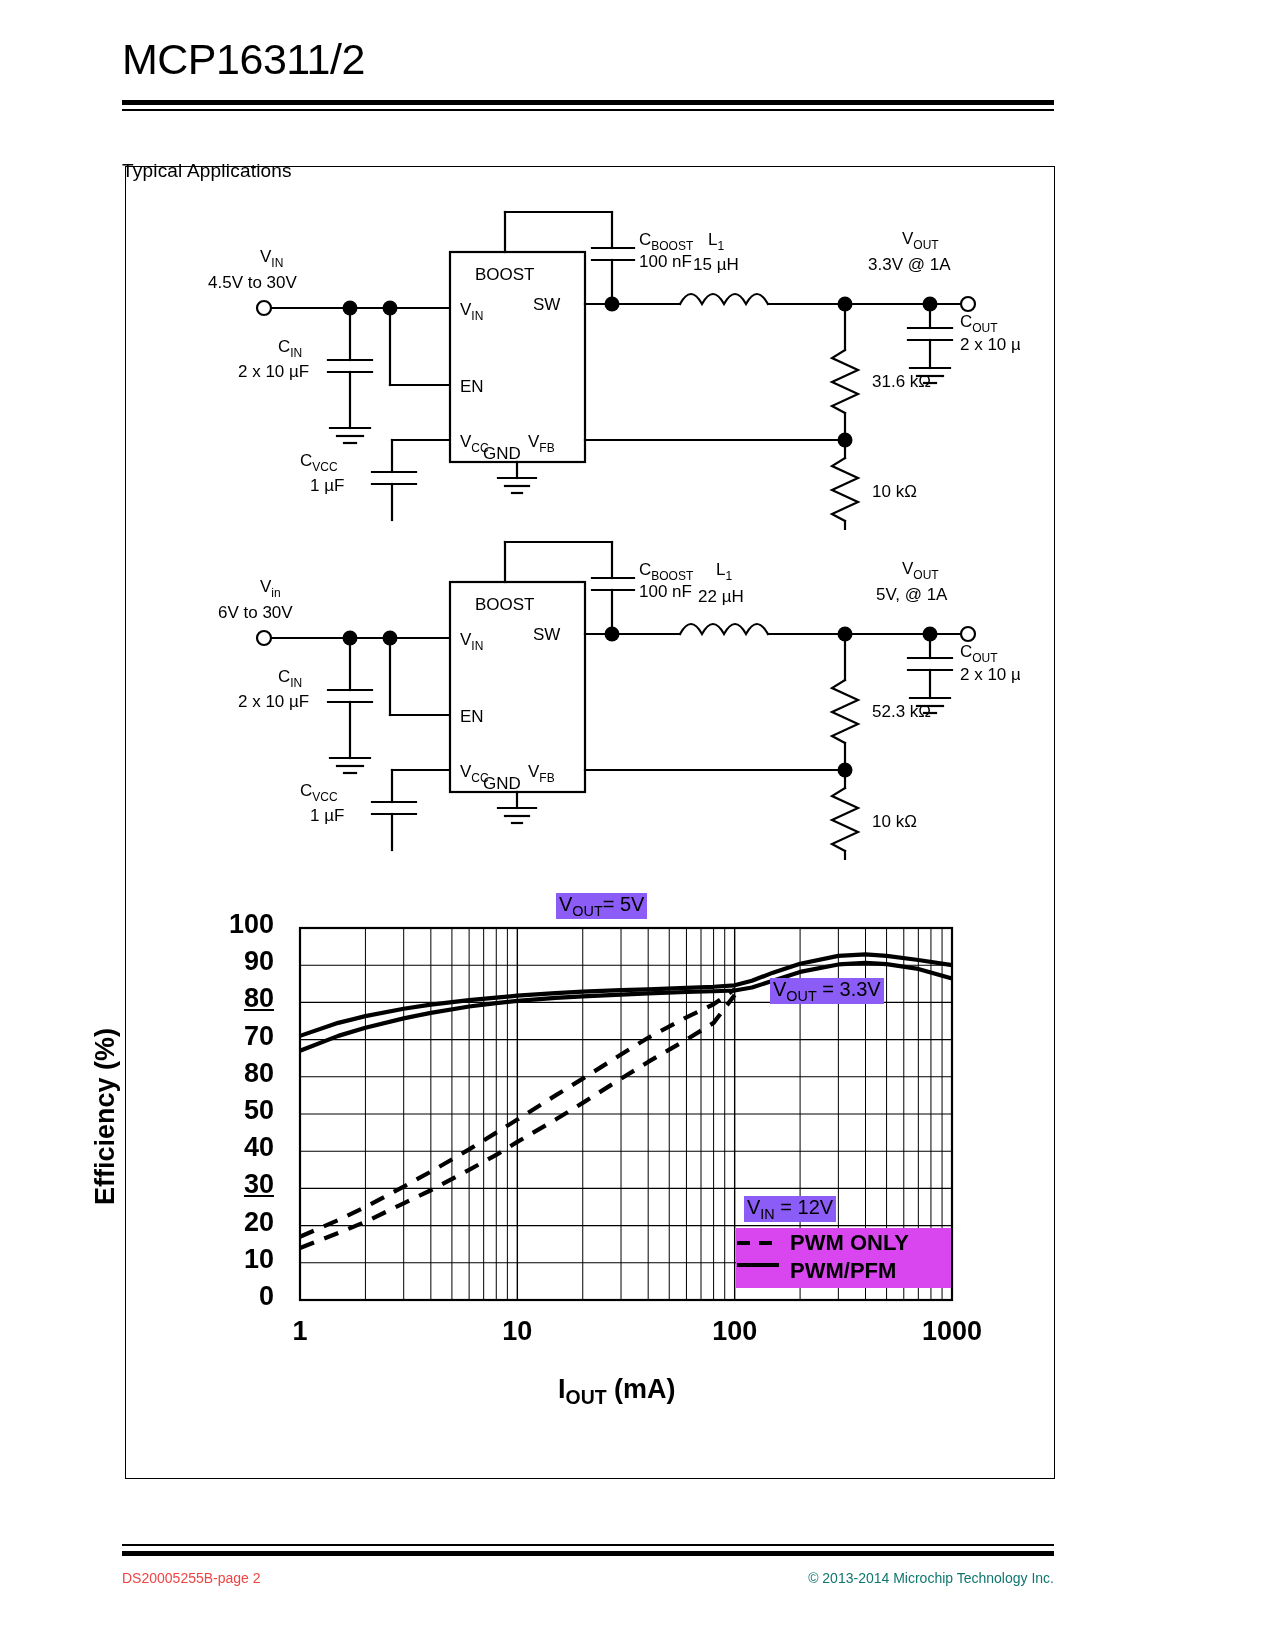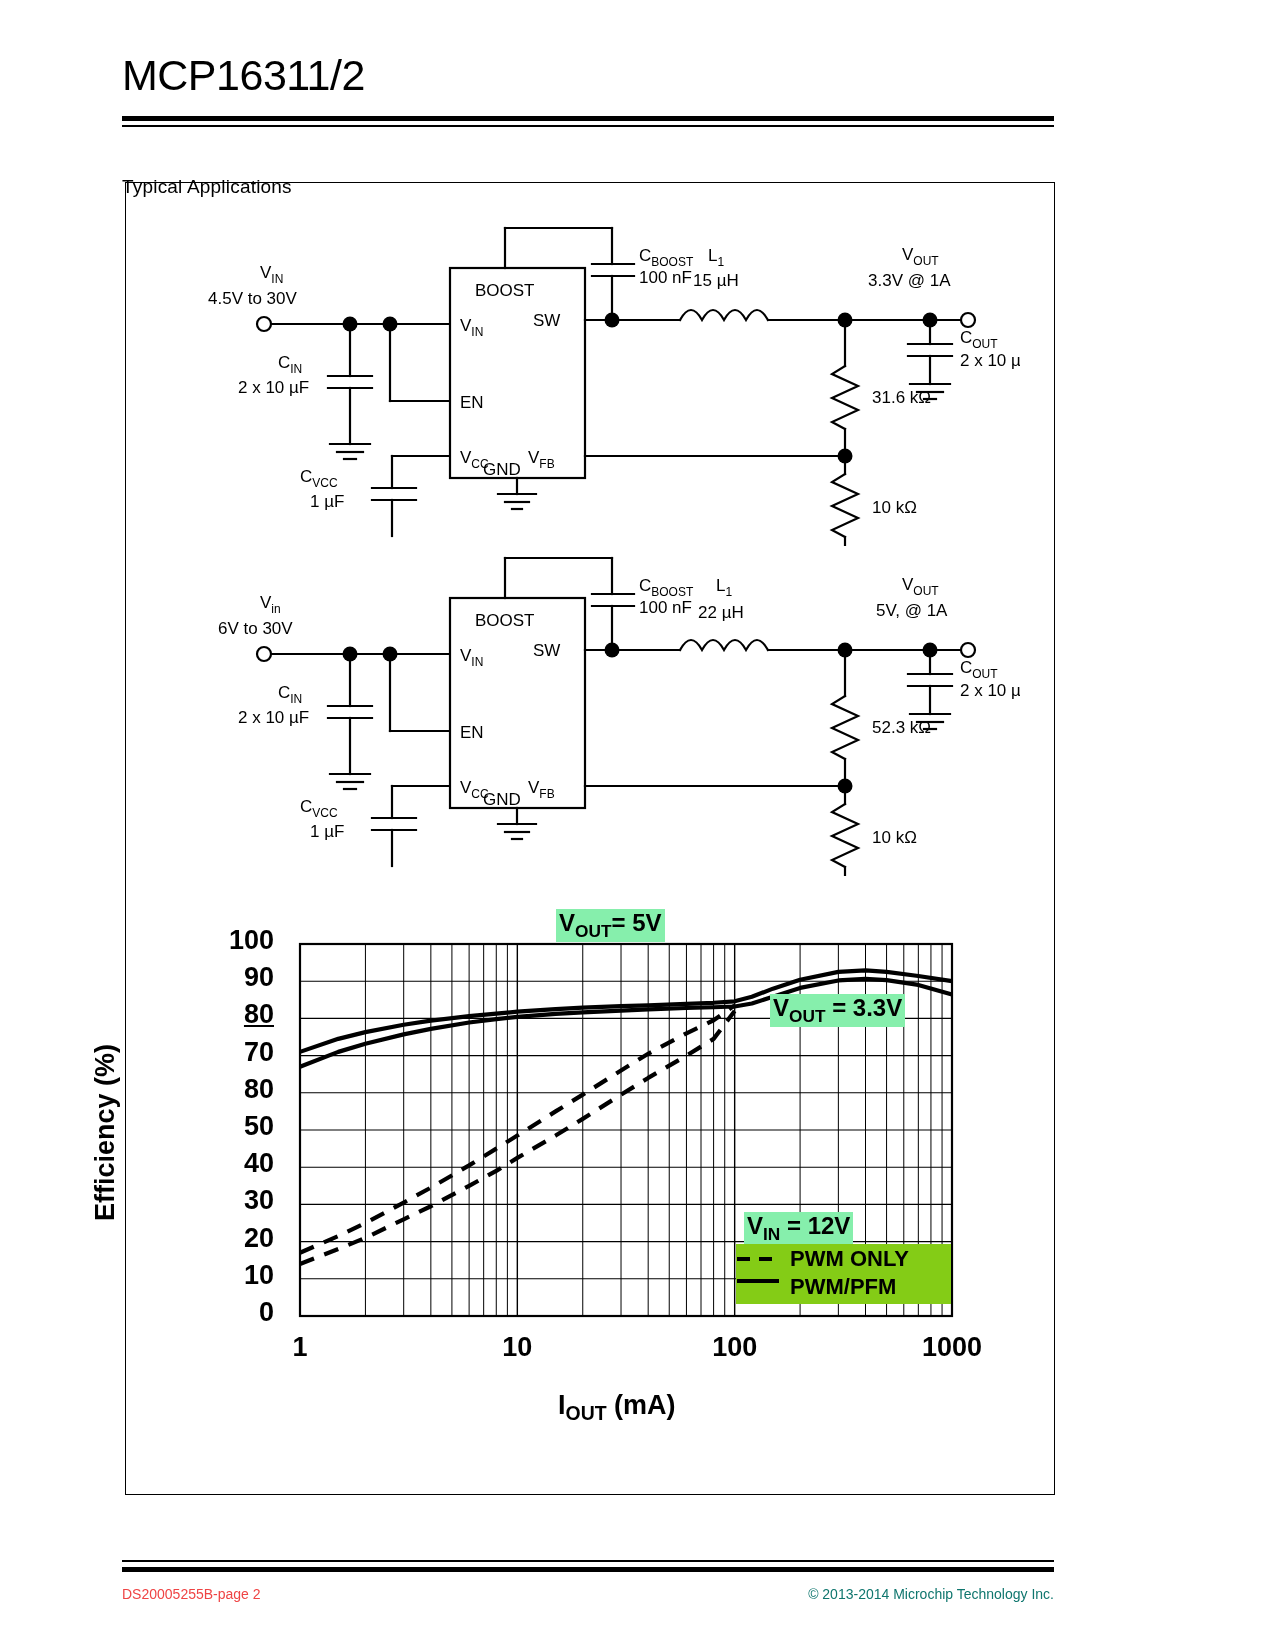--- a/index.html
+++ b/index.html
@@ -11,21 +11,21 @@
   body {
     width: 1275px;
     height: 1650px;
     font-family: "Liberation Sans", sans-serif;
     color: #000000;
     position: relative;
     overflow: hidden;
   }
   .page {
     position: absolute;
-    left: 0; top: 16px;
+    left: 0; top: 0;
     width: 1275px;
     height: 1498px;
   }
 
   
   .doc-title {
     position: absolute;
     left: 122px;
     top: 38px;
     font-size: 43px;
@@ -115,24 +115,24 @@
   .xlabel {
     position:absolute;
     font-size: 27px;
     font-weight: bold;
     left: 558px;
     top: 1374px;
     white-space: nowrap;
   }
   .annot {
     position: absolute;
-    font-size: 24px;
-    font-weight: bold;
+    font-size: 20px;
+    font-weight: normal;
     white-space: nowrap;
-    background: #86efac;
+    background: #8b5cf6;
     padding: 0 3px;
   }
   sub { font-size: 0.72em; }
 </style>
 </head>
 <body>
 
 <div class="page">
 
   <div class="doc-title">MCP16311/2</div>
@@ -386,21 +386,21 @@
     <text class="cir-text" x="712" y="187">52.3 kΩ</text>
     <text class="cir-text" x="712" y="297">10 kΩ</text>
   </svg>
 
   <div class="ylabel">Efficiency (%)</div>
 
   <div id="y-ticks">
       <div class="tick-y" style="left: 202px; top: 1281px;">0</div>
       <div class="tick-y" style="left: 202px; top: 1243.8px;">10</div>
       <div class="tick-y" style="left: 202px; top: 1206.6px;">20</div>
-      <div class="tick-y" style="left: 202px; top: 1169.4px;">30</div>
+      <div class="tick-y" style="left: 202px; top: 1169.4px; text-decoration: underline;">30</div>
       <div class="tick-y" style="left: 202px; top: 1132.2px;">40</div>
       <div class="tick-y" style="left: 202px; top: 1095px;">50</div>
       <div class="tick-y" style="left: 202px; top: 1057.8px;">80</div>
       <div class="tick-y" style="left: 202px; top: 1020.6px;">70</div>
       <div class="tick-y" style="left: 202px; top: 983.4px; text-decoration: underline;">80</div>
       <div class="tick-y" style="left: 202px; top: 946.2px;">90</div>
       <div class="tick-y" style="left: 202px; top: 909px;">100</div>
     </div>
   <div id="x-ticks">
       <div class="tick-x" style="left: 255px; top: 1316px;">1</div>
@@ -453,21 +453,21 @@
       <path d="M 12.00 119.88 L 50.27 106.86 L 77.42 100.16 L 115.69 92.72 L 142.85 88.63 L 181.12 84.17 L 208.27 81.56 L 229.33 79.70 L 267.60 77.10 L 294.76 75.61 L 333.03 74.12 L 360.18 73.38 L 398.45 71.89 L 425.60 70.78 L 446.67 69.29 L 463.88 64.82 L 484.94 56.64 L 512.09 47.71 L 550.36 39.90 L 577.51 38.41 L 598.58 39.90 L 630.33 43.99 L 664.00 49.20" fill="none" stroke="#000" stroke-width="4.2" stroke-linecap="butt" stroke-linejoin="round"></path>
       <path d="M 12.00 134.76 L 50.27 119.88 L 77.42 111.70 L 115.69 102.40 L 142.85 96.82 L 181.12 90.49 L 208.27 87.14 L 229.33 84.91 L 267.60 81.94 L 294.76 80.45 L 333.03 78.59 L 360.18 77.47 L 398.45 75.98 L 425.60 75.24 L 446.67 74.50 L 463.88 71.52 L 484.94 64.82 L 512.09 55.90 L 550.36 48.46 L 577.51 46.97 L 598.58 48.08 L 630.33 52.92 L 664.00 62.59" fill="none" stroke="#000" stroke-width="4.2" stroke-linecap="butt" stroke-linejoin="round"></path>
       <path d="M 12.00 320.76 L 50.27 304.02 L 77.42 291.00 L 115.69 270.54 L 142.85 255.66 L 181.12 233.34 L 208.27 216.60 L 229.33 203.58 L 267.60 179.40 L 294.76 162.66 L 333.03 138.48 L 360.18 121.74 L 398.45 101.28 L 425.60 88.26 L 446.67 73.38" fill="none" stroke="#000" stroke-width="4.2" stroke-linecap="butt" stroke-linejoin="round" stroke-dasharray="15,11"></path>
       <path d="M 12.00 331.92 L 50.27 317.04 L 77.42 305.88 L 115.69 287.28 L 142.85 274.26 L 181.12 253.80 L 208.27 238.92 L 229.33 225.90 L 267.60 203.58 L 294.76 186.84 L 333.03 162.66 L 360.18 145.92 L 398.45 123.60 L 425.60 106.86 L 446.67 78.96" fill="none" stroke="#000" stroke-width="4.2" stroke-linecap="butt" stroke-linejoin="round" stroke-dasharray="15,11"></path>
     </svg>
 
   <div class="annot" id="annot-vout5" style="left:556px; top:893px;"><span>V</span><sub>OUT</sub><span>= 5V</span></div>
   <div class="annot" id="annot-vout33" style="left:770px; top:978px;"><span>V</span><sub>OUT</sub><span> = 3.3V</span></div>
   <div class="annot" id="annot-vin12" style="left:744px; top:1196px;"><span>V</span><sub>IN</sub><span> = 12V</span></div>
 
-  <div style="position:absolute; left:736px; top:1228px; width:215px; background:#84cc16;">
+  <div style="position:absolute; left:736px; top:1228px; width:215px; background:#d946ef;">
     <div style="display:flex; align-items:center; gap:10px; height:30px;">
       <svg width="44" height="14">
         <line x1="1" y1="7" x2="43" y2="7" stroke="#000" stroke-width="4" stroke-dasharray="13,9"></line>
       </svg>
       <span style="font-size:22px; font-weight:bold;">PWM ONLY</span>
     </div>
     <div style="display:flex; align-items:flex-start; gap:10px; height:30px;">
       <svg width="44" height="14">
         <line x1="1" y1="7" x2="43" y2="7" stroke="#000" stroke-width="4"></line>
       </svg>

